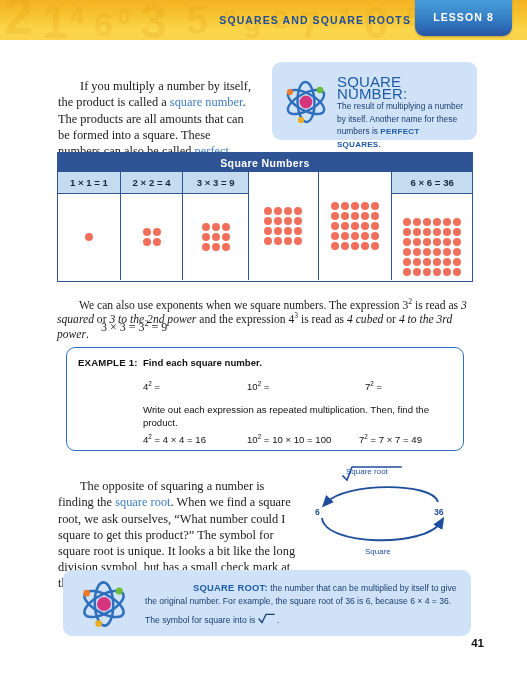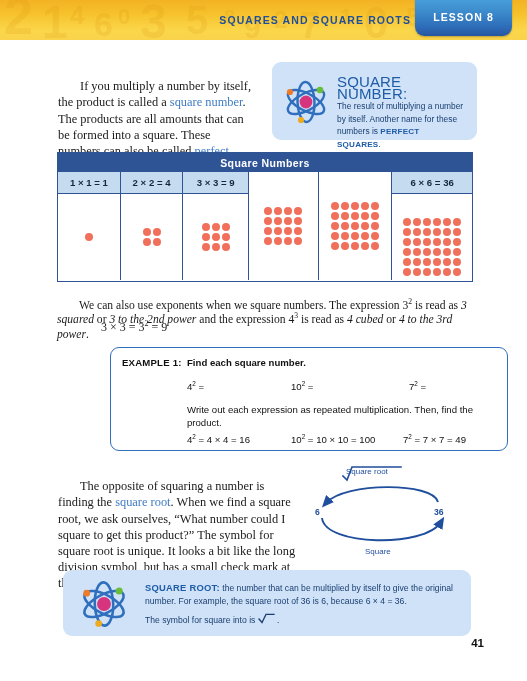--- a/index.html
+++ b/index.html
@@ -194,21 +194,20 @@
     position: absolute;
     left: 66px;
     top: 347px;
     width: 398px;
     height: 104px;
     border: 1.5px solid #2f6fbe;
     border-radius: 9px;
     background: #ffffff;
     box-sizing: border-box;
     font-family: "Liberation Sans", sans-serif;
-    margin-left: 44px;
   }
   .ex-label {
     position: absolute;
     left: 11px;
     top: 9px;
     font-size: 9.6px;
     font-weight: bold;
     letter-spacing: 0.2px;
     color: #111111;
   }
@@ -301,20 +300,21 @@
     font-family: "Liberation Sans", sans-serif;
     font-size: 8.6px;
     line-height: 12.6px;
     color: #1b3f72;
   }
   .callout-bottom-title {
     color: #1f5ca8;
     font-weight: bold;
     font-size: 9.4px;
     letter-spacing: 0.25px;
+    margin-left: 48px;
   }
   .callout-bottom-line2 { display: block; margin-top: 5px; }
   .radical-box {
     display: inline-block;
     position: relative;
     top: 1px;
   }
 
   
   .page-num {

